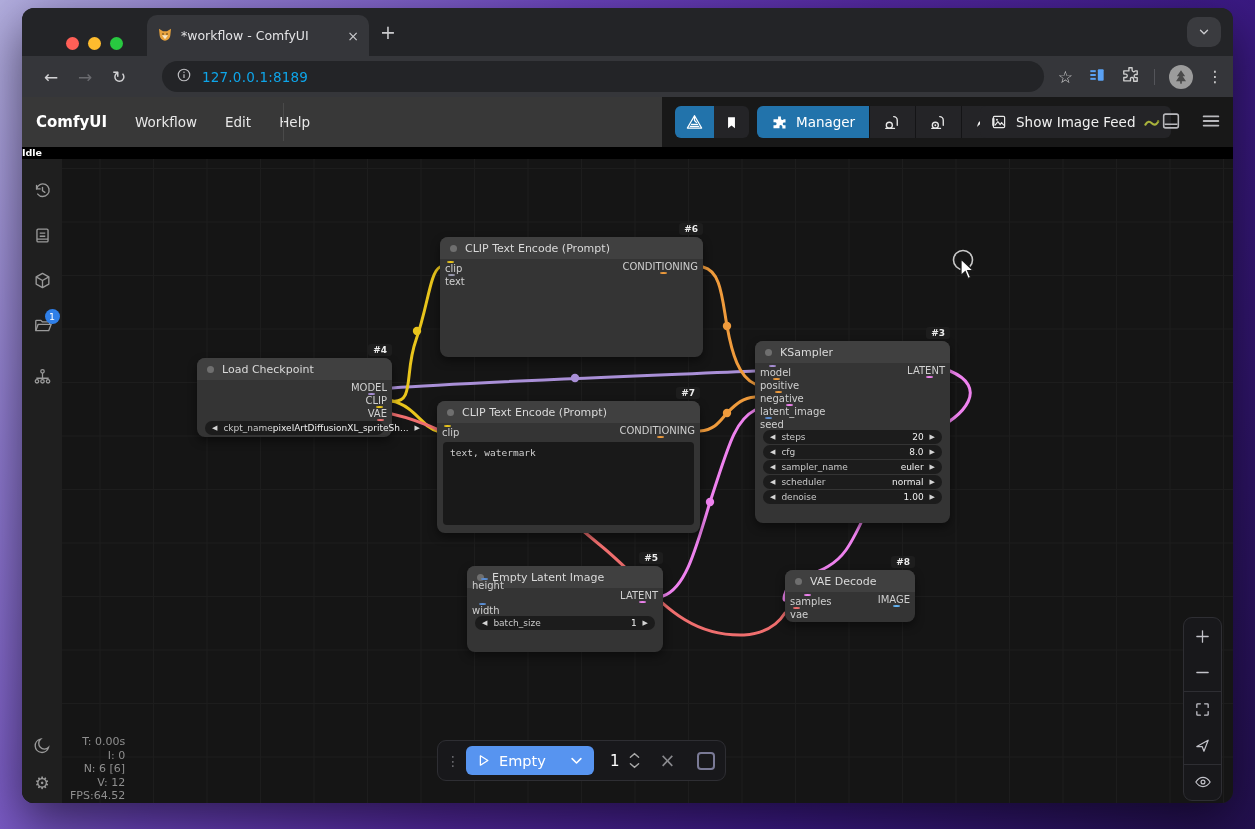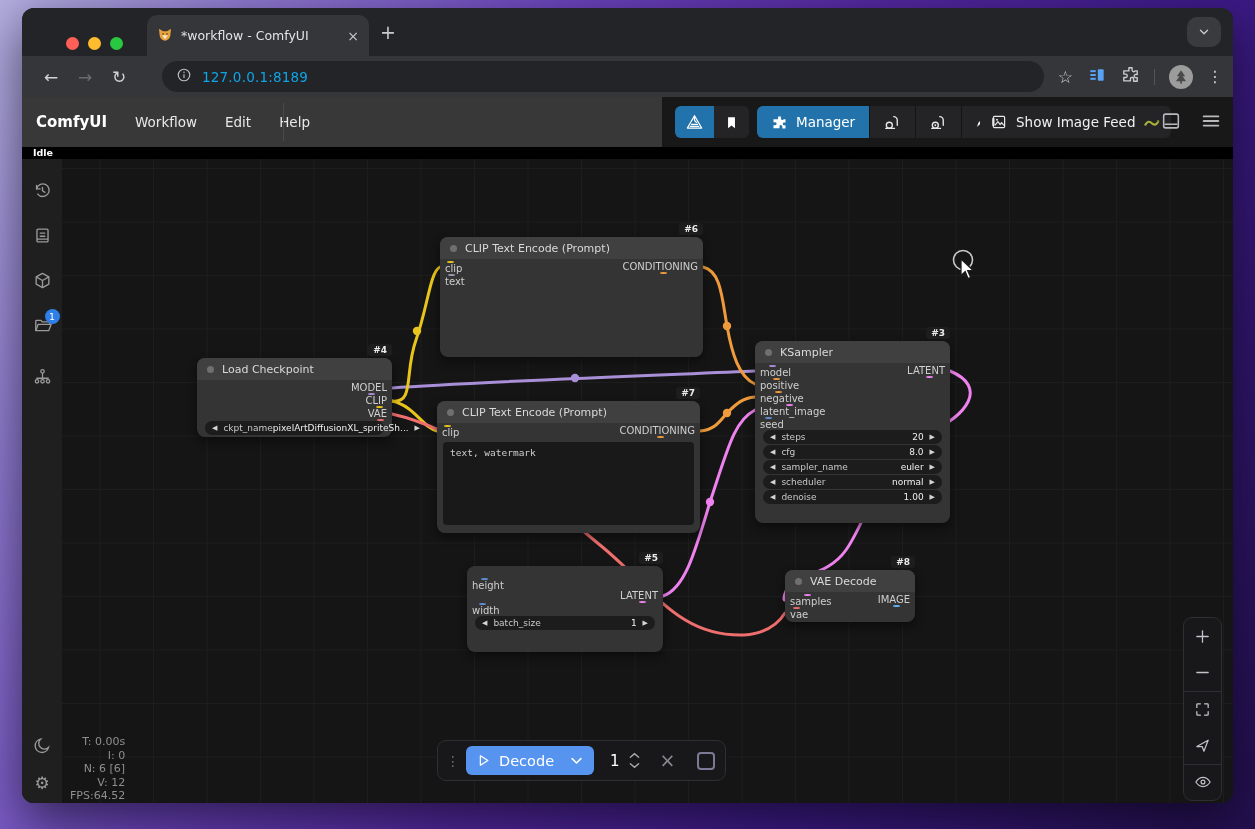--- a/index.html
+++ b/index.html
@@ -37,21 +37,21 @@
   .menusep { position:absolute; left:261px; top:6px; width:1px; height:38px; background:#4a4a4a; }
   .tb-group { position:absolute; top:9px; height:32px; display:flex; border-radius:6px; overflow:hidden; background:#242427; }
   .tb-seg { display:flex; align-items:center; justify-content:center; padding:0 10px; }
   .tb-blue { background:#2273ab; }
   .mgr-label { color:#fff; font-size:13.5px; margin-left:8px; }
   .feed-btn { position:absolute; top:9px; height:32px; background:#242427; border-radius:6px; display:flex; align-items:center; padding:0 10px; gap:8px; }
   .feed-label { color:#f0f0f0; font-size:13.5px; }
   .plain-ic { position:absolute; top:13px; }
 
   .idlebar { height:12px; background:#000; display:flex; align-items:center; }
-  .idle-txt { color:#fff; font-size:9.5px; font-weight:bold; margin-left:11px; line-height:10px; }
+  .idle-txt { color:#fff; font-size:9.5px; font-weight:bold; line-height:10px; }
 
   
   .canvas { position:relative; width:100%; height:644px; background-color:#151515;
     background-image:linear-gradient(#1d1d1d 1px,transparent 1px),linear-gradient(90deg,#1d1d1d 1px,transparent 1px);
     background-size:53.5px 53.5px; background-position:24px 9px; overflow:hidden; }
   .side-rail { position:absolute; left:0; top:0; width:40px; height:100%; background:#1f1f1f; z-index:30; display:flex; flex-direction:column; align-items:center; }
   .rail-ic { margin-top:22px; position:relative; color:#9a9a9a; }
   .rail-bottom { margin-top:auto; display:flex; flex-direction:column; align-items:center; }
   .rail-badge { position:absolute; right:-8px; top:-7px; width:15px; height:15px; border-radius:50%; background:#2f7fe8; color:#fff; font-size:9.5px; display:flex; align-items:center; justify-content:center; }
   .gear-glyph { font-size:17px; margin:14px 0 10px; color:#9a9a9a; }
@@ -344,21 +344,21 @@
       <div>V: 12</div>
       <div>FPS:64.52</div>
     </div>
 
     <div class="queue-panel">
       <span class="q-handle">⋮</span>
       <div class="q-btn">
         <svg width="15" height="15" viewBox="0 0 24 24">
             <path d="M7 4.5v15l12-7.5z" fill="none" stroke="#fff" stroke-width="2" stroke-linejoin="round"></path>
           </svg>
-        <span class="q-label">Decode</span>
+        <span class="q-label">Empty</span>
         <svg width="15" height="15" viewBox="0 0 24 24">
             <path d="M5 9l7 7 7-7" stroke="#fff" stroke-width="2.4" fill="none" stroke-linecap="round" stroke-linejoin="round"></path>
           </svg>
       </div>
       <span class="q-count">1</span>
       <span class="q-step">
         <svg width="11" height="7" viewBox="0 0 24 14">
             <path d="M3 11l9-8 9 8" stroke="#aaa" stroke-width="3" fill="none" stroke-linecap="round"></path>
           </svg>
         <svg width="11" height="7" viewBox="0 0 24 14">
@@ -528,20 +528,24 @@
         </div>
         <div class="widget" style="top: 149px;">
           <span class="warr">◀</span>
           <span class="wname">denoise</span>
           <span class="wval">1.00</span>
           <span class="warr">▶</span>
         </div>
       </div>
       <div class="node" style="left: 445px; top: 407px; width: 196px; height: 86px;">
         <div class="nbadge">#5</div>
+        <div class="node-header">
+          <span class="hdot"></span>
+          <span class="ntitle">Empty Latent Image</span>
+        </div>
         <div class="slot in" style="top: 12px;">
           <span class="sdot" style="background: rgb(91, 143, 214);"></span>
           <span>height</span>
         </div>
         <div class="slot in" style="top: 37px;">
           <span class="sdot" style="background: rgb(91, 143, 214);"></span>
           <span>width</span>
         </div>
         <div class="slot out" style="top: 24px;">
           <span>LATENT</span>

